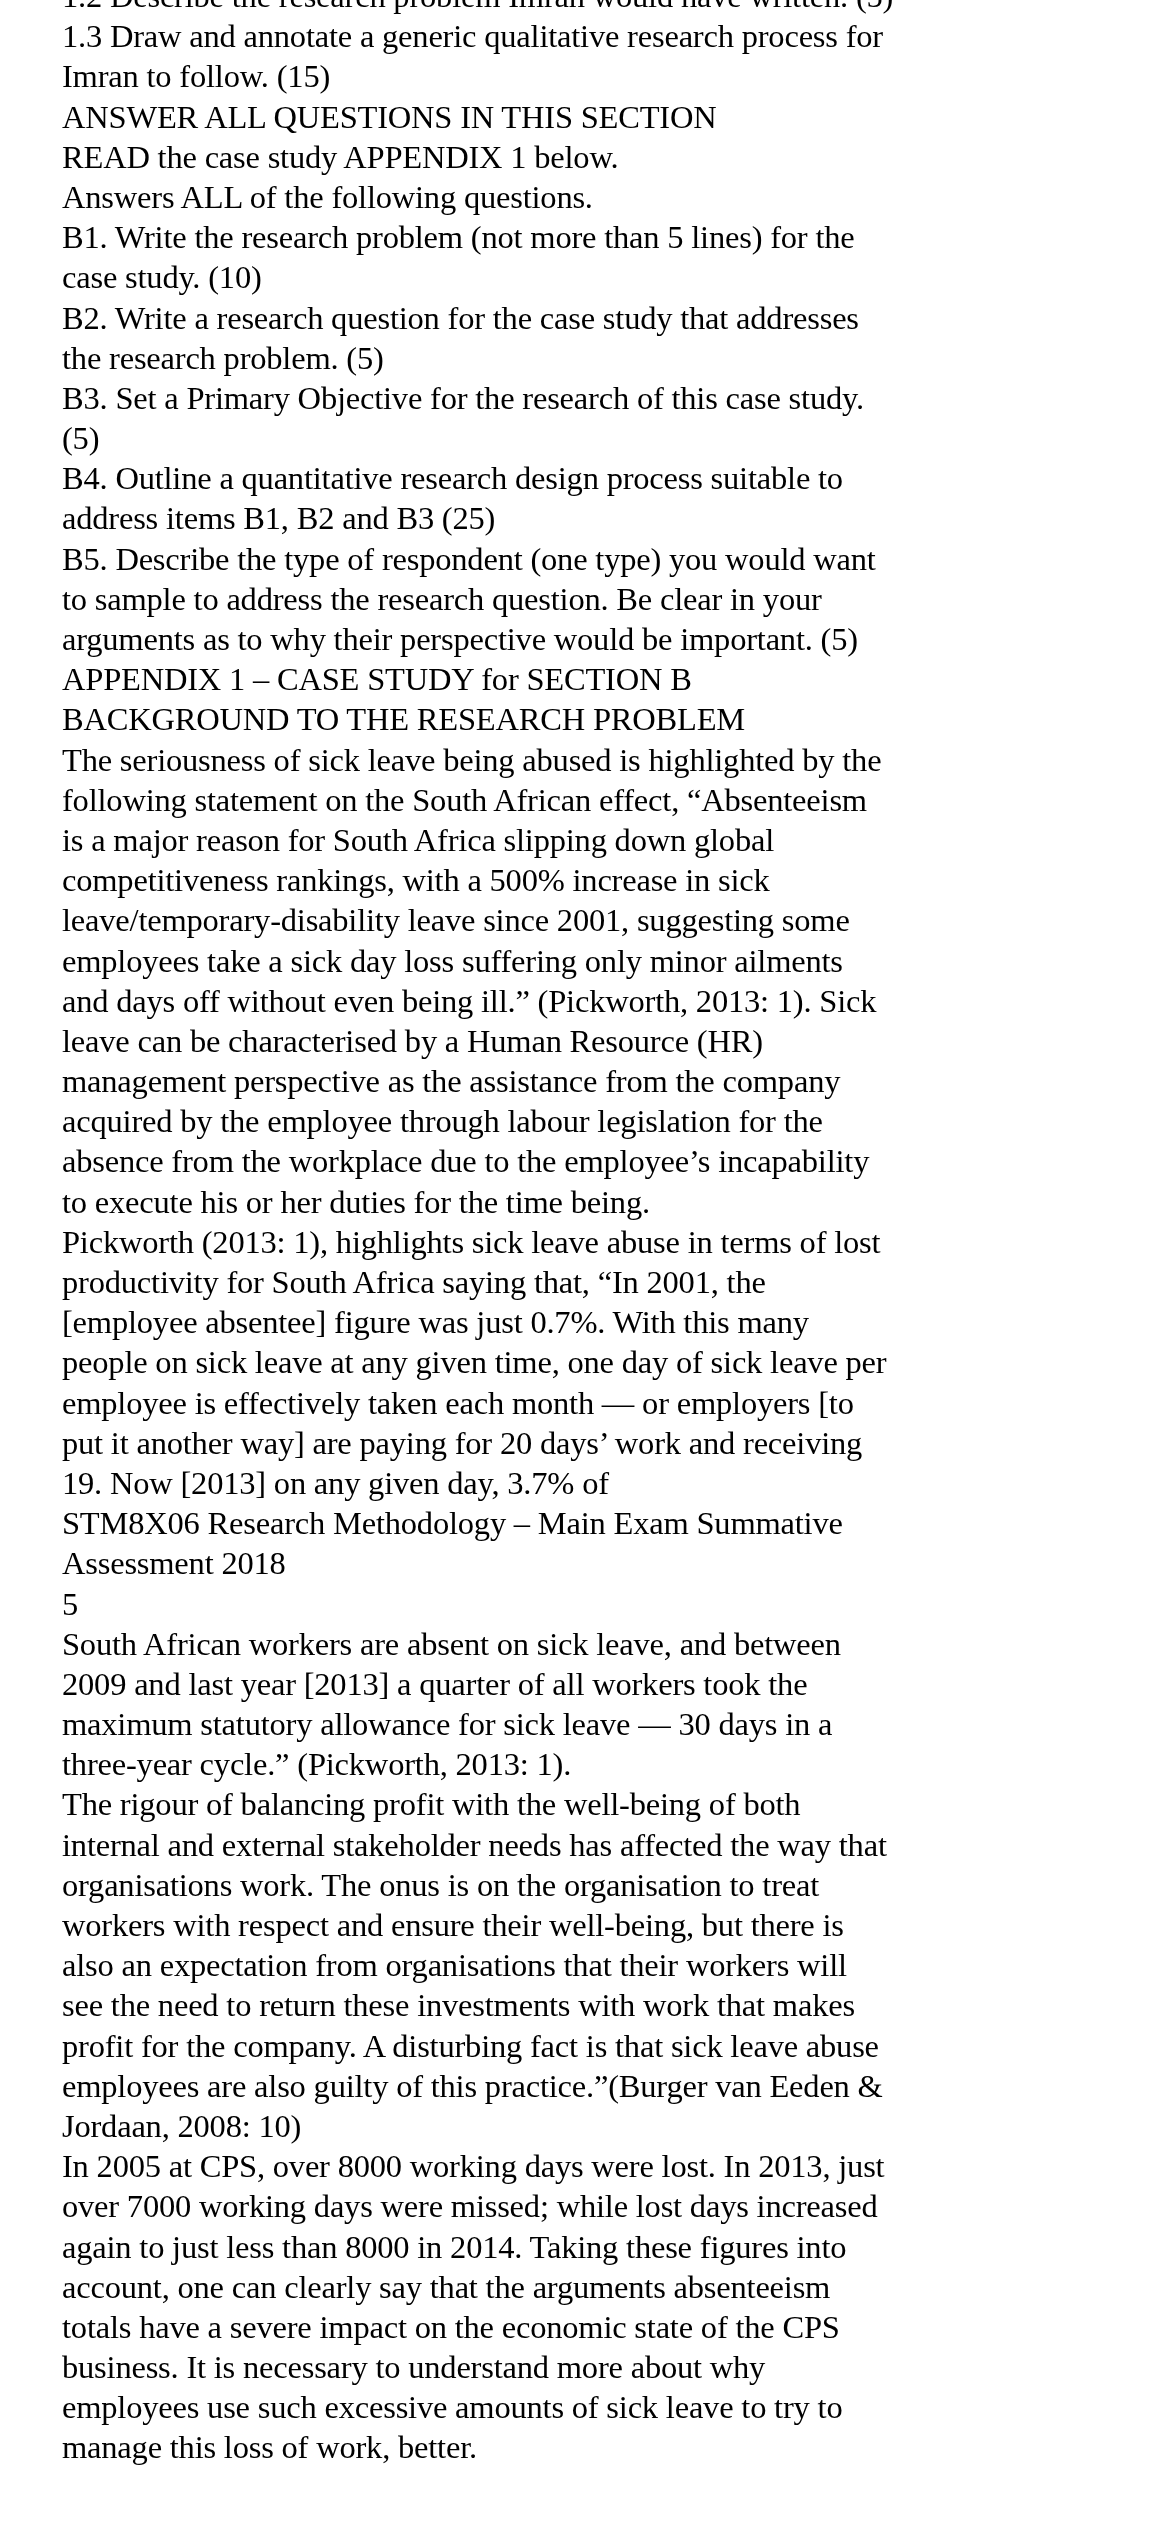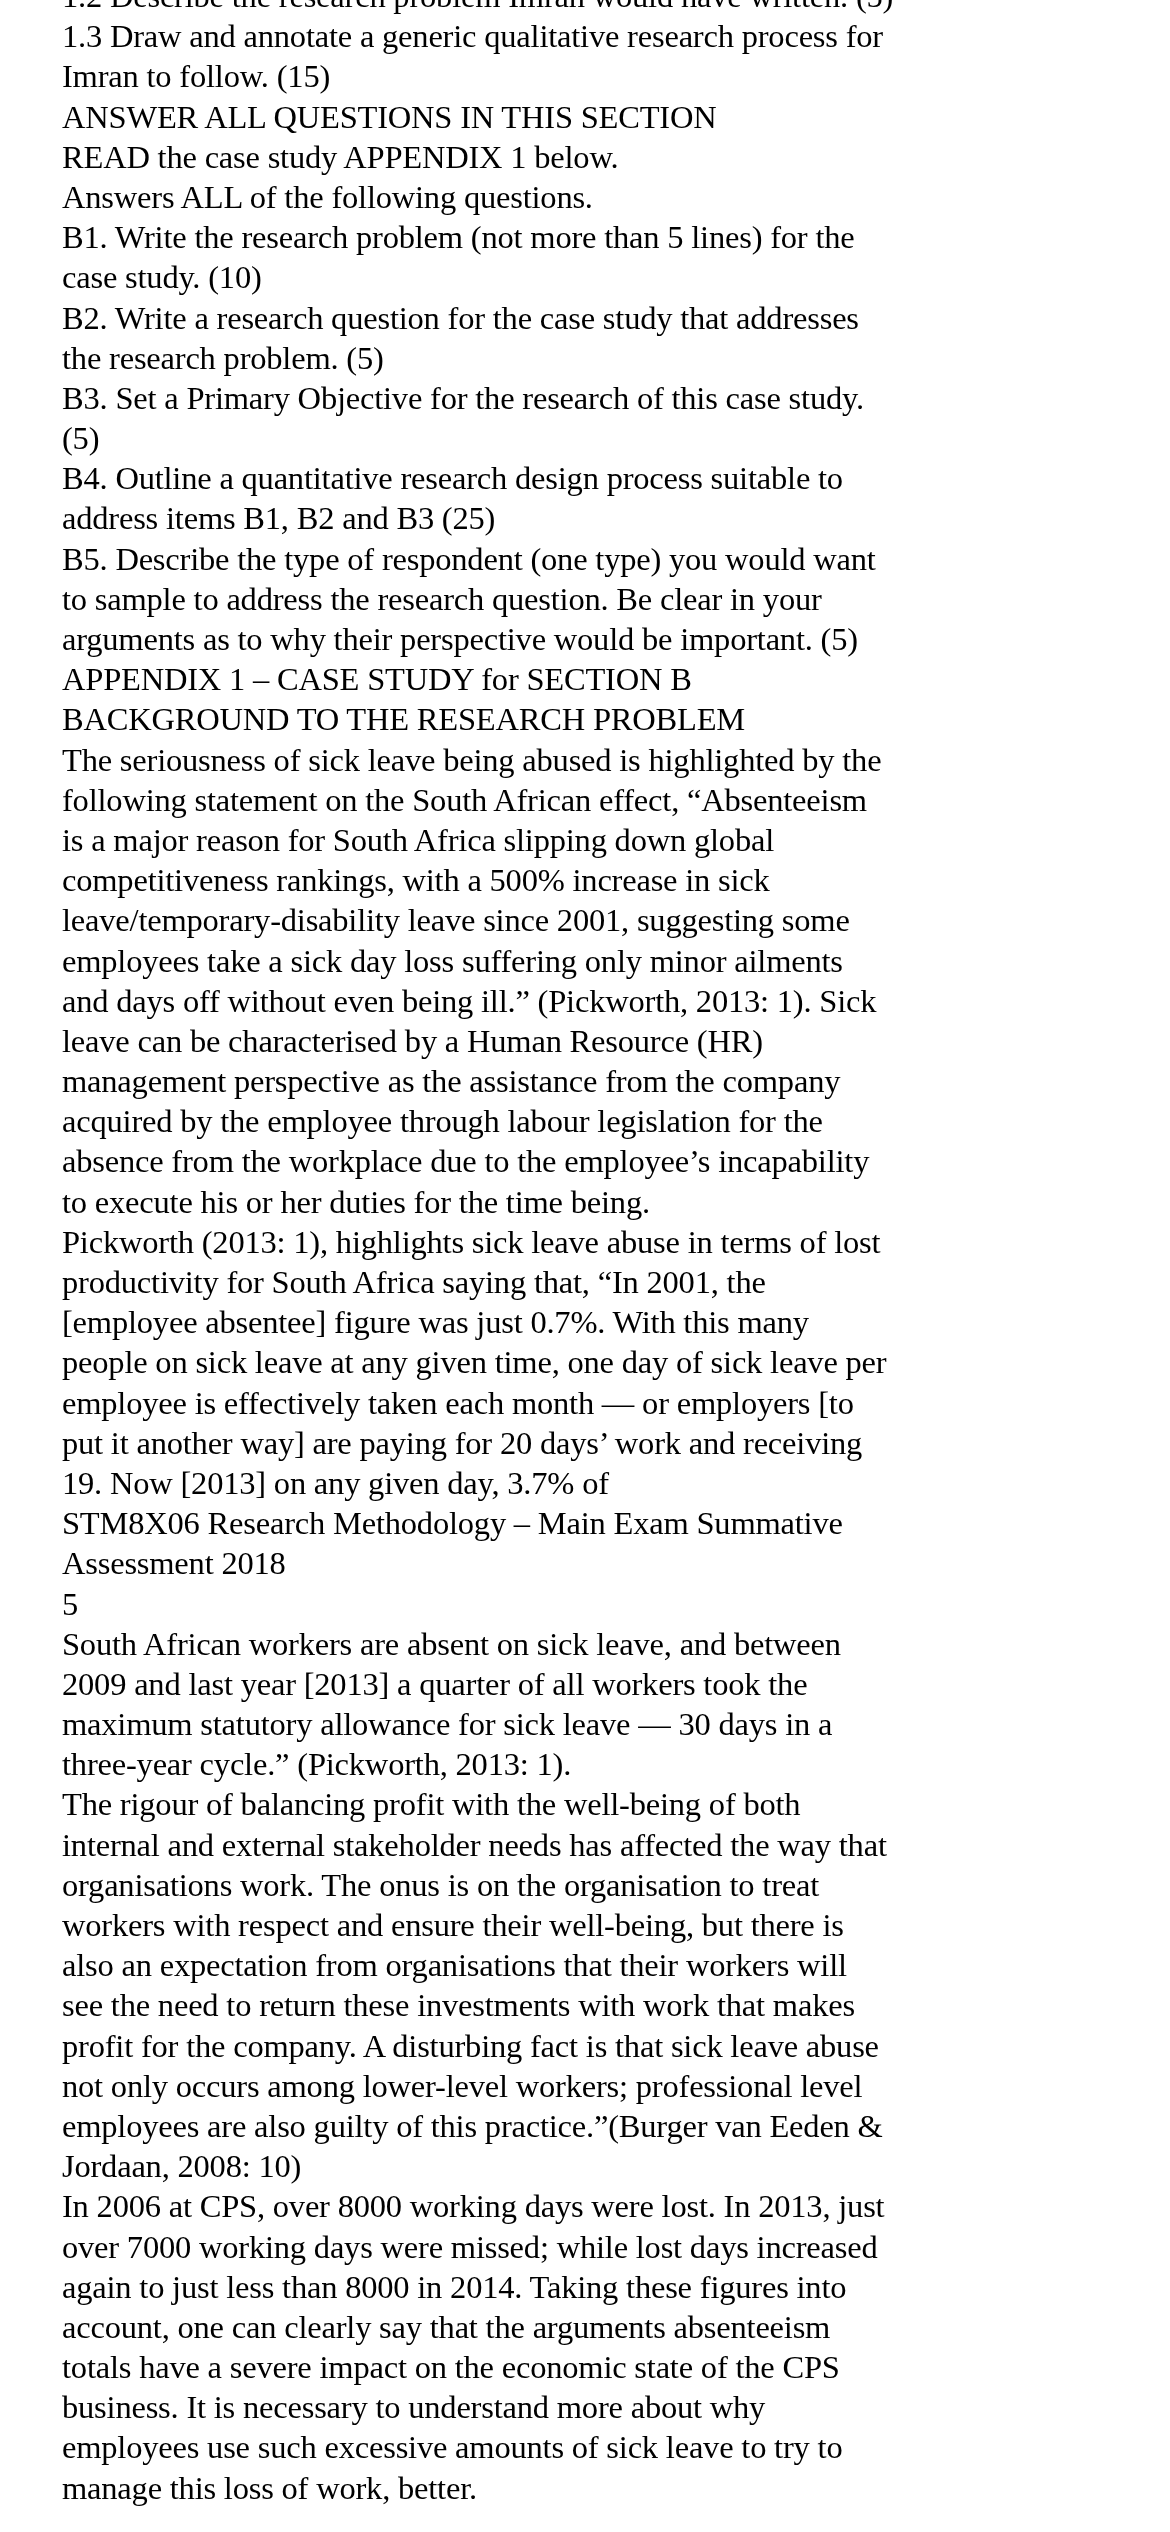--- a/index.html
+++ b/index.html
@@ -82,24 +82,23 @@
       <div class="line">2009 and last year [2013] a quarter of all workers took the</div>
       <div class="line">maximum statutory allowance for sick leave — 30 days in a</div>
       <div class="line">three-year cycle.” (Pickworth, 2013: 1).</div>
       <div class="line">The rigour of balancing profit with the well-being of both</div>
       <div class="line">internal and external stakeholder needs has affected the way that</div>
       <div class="line">organisations work. The onus is on the organisation to treat</div>
       <div class="line">workers with respect and ensure their well-being, but there is</div>
       <div class="line">also an expectation from organisations that their workers will</div>
       <div class="line">see the need to return these investments with work that makes</div>
       <div class="line">profit for the company. A disturbing fact is that sick leave abuse</div>
-      <div class="line">not only occurs among lower-level workers; professional level</div>
       <div class="line">employees are also guilty of this practice.”(Burger van Eeden &amp;</div>
       <div class="line">Jordaan, 2008: 10)</div>
-      <div class="line">In 2006 at CPS, over 8000 working days were lost. In 2013, just</div>
+      <div class="line">In 2005 at CPS, over 8000 working days were lost. In 2013, just</div>
       <div class="line">over 7000 working days were missed; while lost days increased</div>
       <div class="line">again to just less than 8000 in 2014. Taking these figures into</div>
       <div class="line">account, one can clearly say that the arguments absenteeism</div>
       <div class="line">totals have a severe impact on the economic state of the CPS</div>
       <div class="line">business. It is necessary to understand more about why</div>
       <div class="line">employees use such excessive amounts of sick leave to try to</div>
       <div class="line">manage this loss of work, better.</div>
     </div>
 </div>
 

